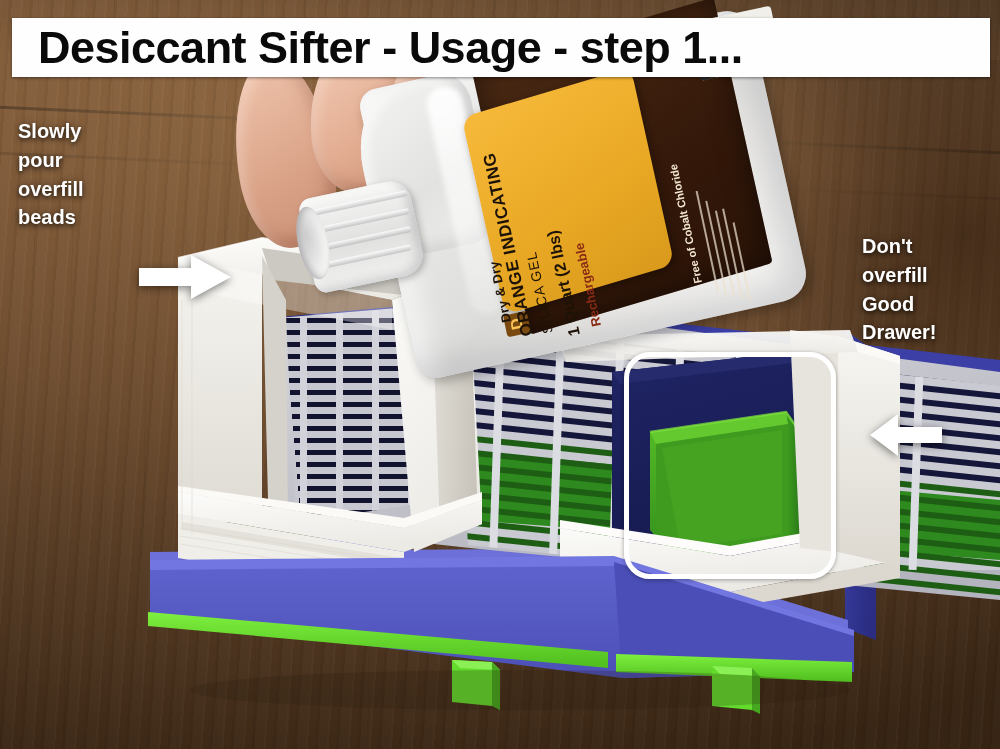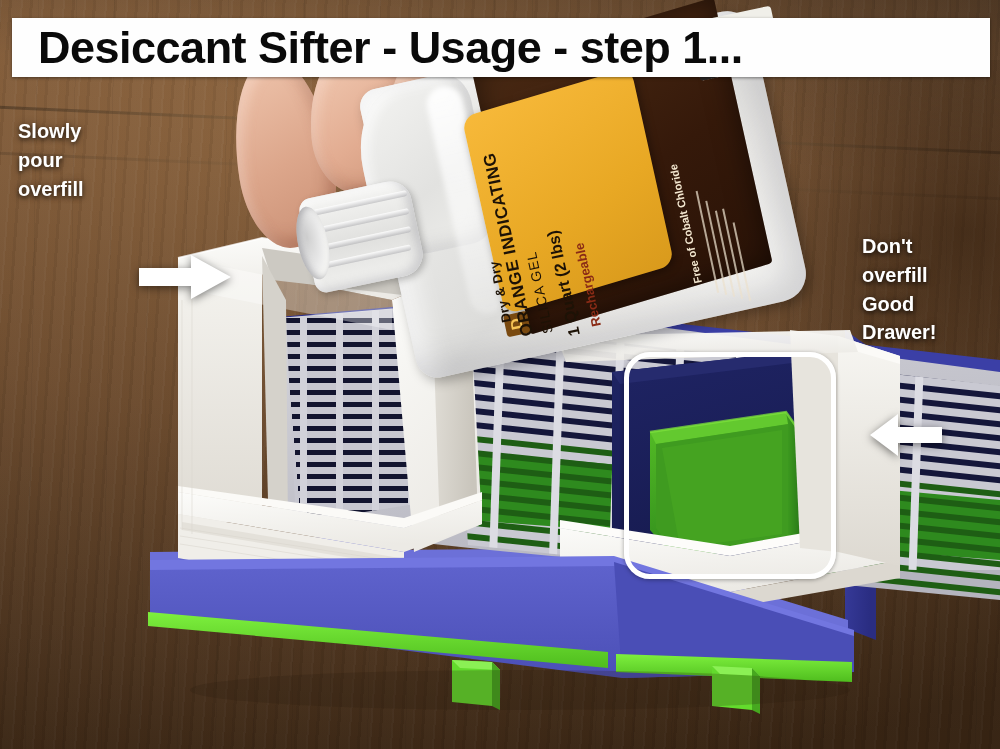--- a/index.html
+++ b/index.html
@@ -407,20 +407,21 @@
     <div class="finelines" style="left:444px;top:238px;transform:rotate(-102deg);width:92px;"></div>
     <div class="finelines" style="left:452px;top:240px;transform:rotate(-102deg);width:80px;"></div>
   </div>
 
   <div class="highlight-box"></div>
 
   <div class="anno anno-left">
     <span>Slowly</span>
     <span>pour</span>
     <span>overfill</span>
+    <span>beads</span>
   </div>
 
   <div class="arrow arrow-right">
     <svg width="92" height="44" viewBox="0 0 92 44" xmlns="http://www.w3.org/2000/svg">
       <polygon points="0,13 52,13 52,0 92,22 52,44 52,31 0,31" fill="#ffffff"></polygon>
     </svg>
   </div>
 
   <div class="anno anno-right">
     <span>Don't</span>

